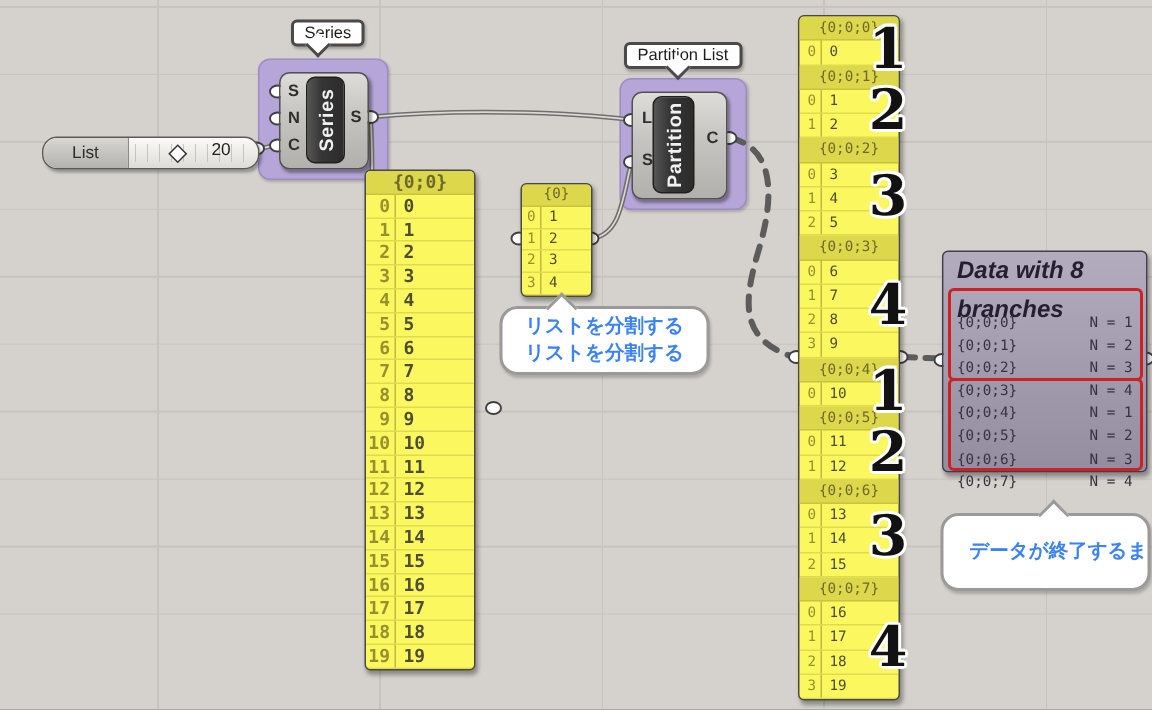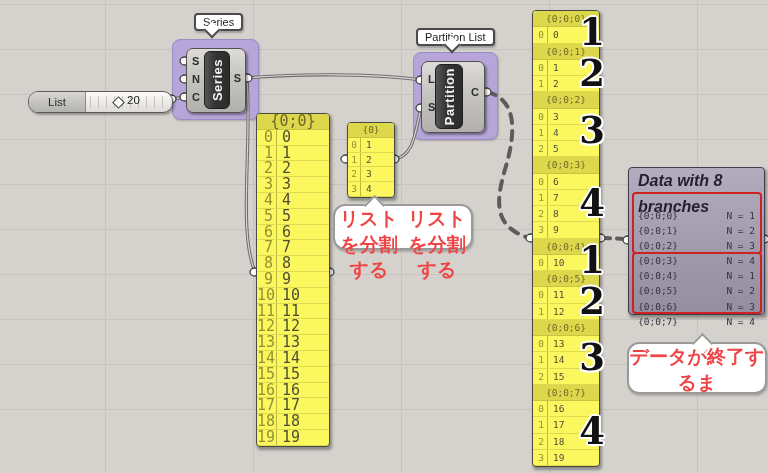--- a/index.html
+++ b/index.html
@@ -27,30 +27,30 @@
   
   #slider{position:absolute;left:28px;top:91px;width:143px;height:20px;border:1.5px solid #5a5a5a;border-radius:10px;
     background:linear-gradient(180deg,#fbfaf8,#dedcd8);box-shadow:1.5px 2px 2px rgba(0,0,0,.3);display:flex;}
   #slider .cap{width:56px;border-right:1px solid #8a8a8a;border-radius:9px 0 0 9px;
     background:linear-gradient(180deg,#d8d6d3,#b4b2ae);display:flex;align-items:center;justify-content:center;
     font-size:11.5px;color:#2e2e2e;}
   #slider .track{position:relative;flex:1;border-radius:0 9px 9px 0;overflow:hidden;}
   #slider .ticks{position:absolute;left:4px;right:4px;top:4px;bottom:4px;opacity:.7;
     background:repeating-linear-gradient(to right,#b6b3ae 0 1px,transparent 1px 8px);}
   #slider .diamond{position:absolute;left:28px;top:6px;width:7px;height:7px;background:#fff;border:1.5px solid #333;transform:rotate(45deg);}
-  #slider .val{position:absolute;left:41px;top:2px;font-size:11.5px;color:#222;}
+  #slider .val{position:absolute;left:55px;top:2px;font-size:11.5px;color:#222;}
   
   .panel{position:absolute;background:var(--panel-yellow,#fbf75f);border:1.5px solid #4a4a45;border-radius:4px;
     box-shadow:1.5px 2.5px 3px rgba(0,0,0,.35);overflow:hidden;
     font-family:"DejaVu Sans Mono",monospace;}
   .prow{display:flex;box-sizing:border-box;border-bottom:1px solid rgba(150,143,40,.28);}
   .pidx{box-sizing:border-box;border-right:1px solid rgba(140,135,40,.55);text-align:right;color:#96902f;}
   .pval{padding-left:5px;color:#4e4e33;}
   .phead{background:var(--panel-header,#ddd74b);justify-content:center;color:#6e682a;}
-  #panel-all{left:256px;top:113px;width:72px;height:332px;font-size:15px;}
+  #panel-all{left:243px;top:113px;width:72px;height:332px;font-size:12px;font-weight:bold;}
   #panel-all .prow{height:15.81px;line-height:15.5px;}
   #panel-all .pidx{width:20px;padding-right:3px;}
   #panel-sizes{left:347px;top:122px;width:46px;height:74px;font-size:9.5px;}
   #panel-sizes .prow{height:14.8px;line-height:14.5px;}
   #panel-sizes .pidx{width:13px;padding-right:3px;}
   #panel-part{left:532px;top:10px;width:66px;height:455px;font-size:9.5px;}
   #panel-part .prow{height:16.25px;line-height:16px;}
   #panel-part .pidx{width:15px;padding-right:3px;}
   
   .badge{position:absolute;width:44px;text-align:center;font-family:"DejaVu Serif",serif;font-weight:bold;font-size:37px;color:#121212;pointer-events:none;
@@ -61,22 +61,22 @@
   #viewer .vtitle{height:40px;line-height:26px;padding-left:9px;font-size:16px;font-weight:bold;color:#241f2e;font-style:italic;}
   .vrow{display:flex;justify-content:space-between;height:15.1px;line-height:15.1px;padding:0 9px;
     font-family:"DejaVu Sans Mono",monospace;font-size:9.5px;color:#37323f;}
   .redbox{position:absolute;left:3px;width:126px;border:2px solid var(--red-box,#cd2222);border-radius:4px;}
   
   .tooltip{position:absolute;background:#fff;border:2px solid #4a4a4a;border-radius:4px;padding:1px 7px;
     font-size:11px;color:#1c1c1c;white-space:nowrap;box-shadow:1px 1.5px 2px rgba(0,0,0,.25);}
   .tooltip .tail{position:absolute;bottom:-7px;left:10px;width:10px;height:10px;background:#fff;transform:rotate(45deg);
     border-right:2px solid #4a4a4a;border-bottom:2px solid #4a4a4a;}
   .callout{position:absolute;background:#fff;border:2.5px solid #9a9a9a;border-radius:12px;
-    font-family:"DejaVu Sans",sans-serif;font-size:19px;font-weight:bold;color:#ef4444;text-align:center;
-    display:flex;flex-direction:row;justify-content:center;line-height:1.35;box-shadow:1px 2px 2px rgba(0,0,0,.2);}
+    font-family:"DejaVu Sans",sans-serif;font-size:13px;font-weight:bold;color:#3b82f6;text-align:center;
+    display:flex;flex-direction:column;justify-content:center;line-height:1.35;box-shadow:1px 2px 2px rgba(0,0,0,.2);}
   .callout .tail{position:absolute;top:-8px;width:13px;height:13px;background:#fff;transform:rotate(45deg);
     border-left:2.5px solid #9a9a9a;border-top:2.5px solid #9a9a9a;}
 </style>
 </head>
 <body>
 
 <div id="canvas">
 
   <div class="ggroup" style="left:172px;top:39px;width:85px;height:79px;"></div>
   <div class="ggroup" style="left:413px;top:52px;width:83px;height:86px;"></div>
@@ -397,18 +397,18 @@
   </div>
   <div class="tooltip" style="left:416px;top:28px;">
     <span>Partition List</span><div class="tail" style="left:28px;"></div>
   </div>
 
   <div class="callout" style="left:333px;top:204px;width:136px;height:42px;">
     <div class="tail" style="left:32px;"></div>
     <div>リストを分割する</div>
     <div>リストを分割する</div>
   </div>
-  <div class="callout" style="left:627px;top:342px;width:136px;height:48px;">
+  <div class="callout" style="left:627px;top:342px;width:136px;height:48px;text-align:right;">
     <div class="tail" style="left:66px;"></div>
     <div>データが終了するま</div>
   </div>
 
 </div>
 
 </body></html>

